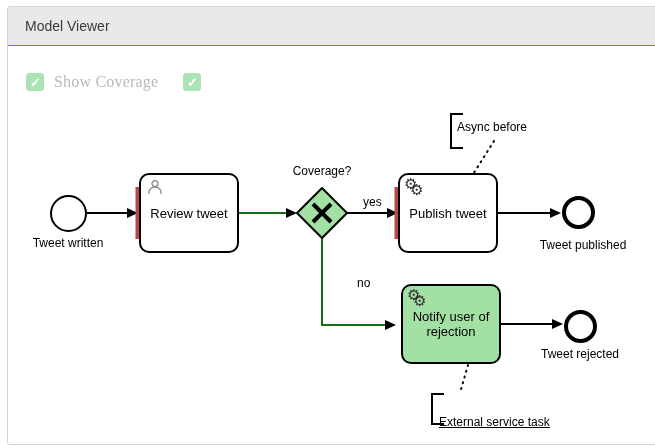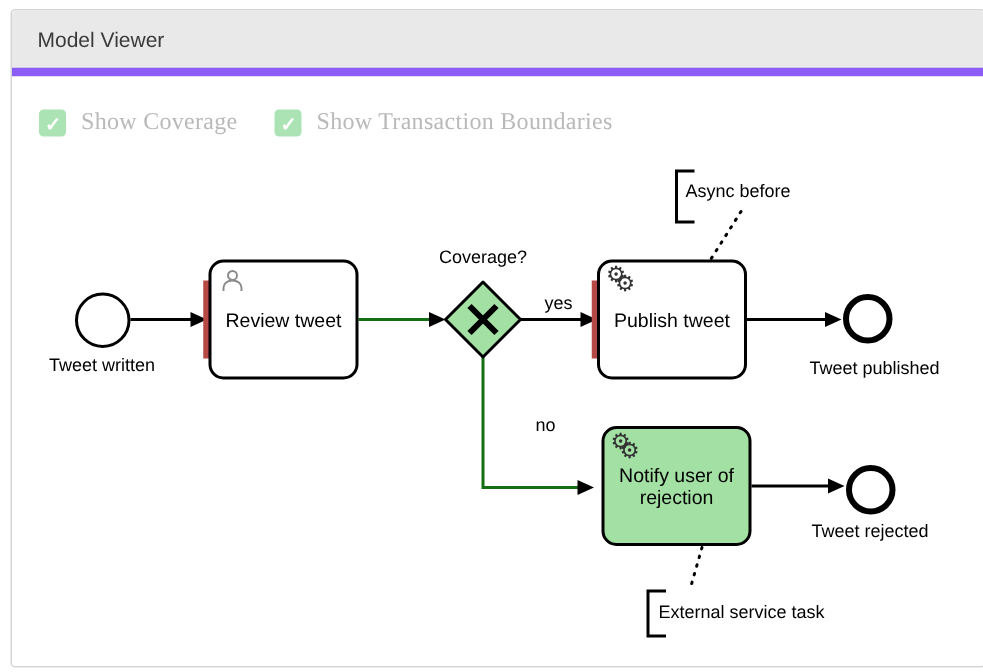--- a/index.html
+++ b/index.html
@@ -1,20 +1,20 @@
 <!DOCTYPE html>
 <html style="--coverage-green: #a3e0a3; --flow-green: #146e14; --boundary-red: #b64845; --checkbox-green: #abe3b4; --header-bg: #e9e9e9;"><head>
 <meta charset="utf-8">
 <style>
   html,body{margin:0;padding:0;background:#ffffff;width:655px;height:448px;overflow:hidden;
     font-family:"Liberation Sans", sans-serif;}
   .panel{position:absolute;left:7px;top:6px;width:650px;height:439px;box-sizing:border-box;
     background:#ffffff;border:1px solid #d5d5d5;border-radius:3px;}
   .panel-header{position:absolute;left:0;top:0;right:0;height:38px;background:#e9e9e9;
-    border-bottom:6px solid #8b5cf6;border-radius:3px 3px 0 0;display:flex;align-items:center;}
+    border-bottom:1px solid #8b5cf6;border-radius:3px 3px 0 0;display:flex;align-items:center;}
   .panel-title{font-size:14px;color:#3a3a3a;padding-left:17px;}
   .control{position:absolute;top:64px;display:flex;align-items:center;gap:10px;height:22px;}
   .control.c0{left:18px;} .control.c1{left:175px;} .control.c2{left:431px;}
   .checkbox{width:18px;height:18px;box-sizing:border-box;border-radius:3px;background:#fff;
     border:1px solid #c8c8c8;position:relative;flex:0 0 auto;}
   .checkbox.checked{background:var(--checkbox-green,#abe3b4);border-color:var(--checkbox-green,#abe3b4);}
   .checkbox .mark{display:none;color:#ffffff;font-size:13px;font-weight:bold;position:absolute;left:3px;top:0px;line-height:18px;}
   .checkbox.checked .mark{display:block;}
   .control-label{font-size:16px;color:#b9b9b9;letter-spacing:.2px;white-space:nowrap;font-family:Liberation Serif, serif;}
   .diagram{position:absolute;left:0;top:0;width:649px;height:439px;}
@@ -45,21 +45,20 @@
   <div class="control c0">
     <div class="checkbox checked">
       <span class="mark">✓</span>
     </div>
     <span class="control-label">Show Coverage</span>
   </div>
   <div class="control c1">
     <div class="checkbox checked">
       <span class="mark">✓</span>
     </div>
-    <span class="control-label">Show Transaction Boundaries</span>
   </div>
 
   <div class="diagram">
     <svg width="649" height="439" viewBox="0 0 649 439">
 
       <g>
         <path d="M79,206 L120,206" stroke="#000" stroke-width="2" fill="none"></path>
         <polygon points="130,206 119,201 119,211" fill="#000"></polygon>
       </g>
 
@@ -135,15 +134,15 @@
       <span class="label">Notify user of rejection</span>
     </div>
 
     <div class="event end" style="left:554px;top:189px;"></div>
     <div class="dlabel centered" style="left:575px;top:231px;">Tweet published</div>
 
     <div class="event end" style="left:556px;top:303px;"></div>
     <div class="dlabel centered" style="left:572px;top:340px;">Tweet rejected</div>
 
     <div class="dlabel" style="left:449px;top:113px;">Async before</div>
-    <div class="dlabel" style="left:431px;top:394px;">External service task</div>
+    <div class="dlabel" style="left:431px;top:408px;text-decoration:underline;">External service task</div>
   </div>
 </div>
 
 </body></html>

